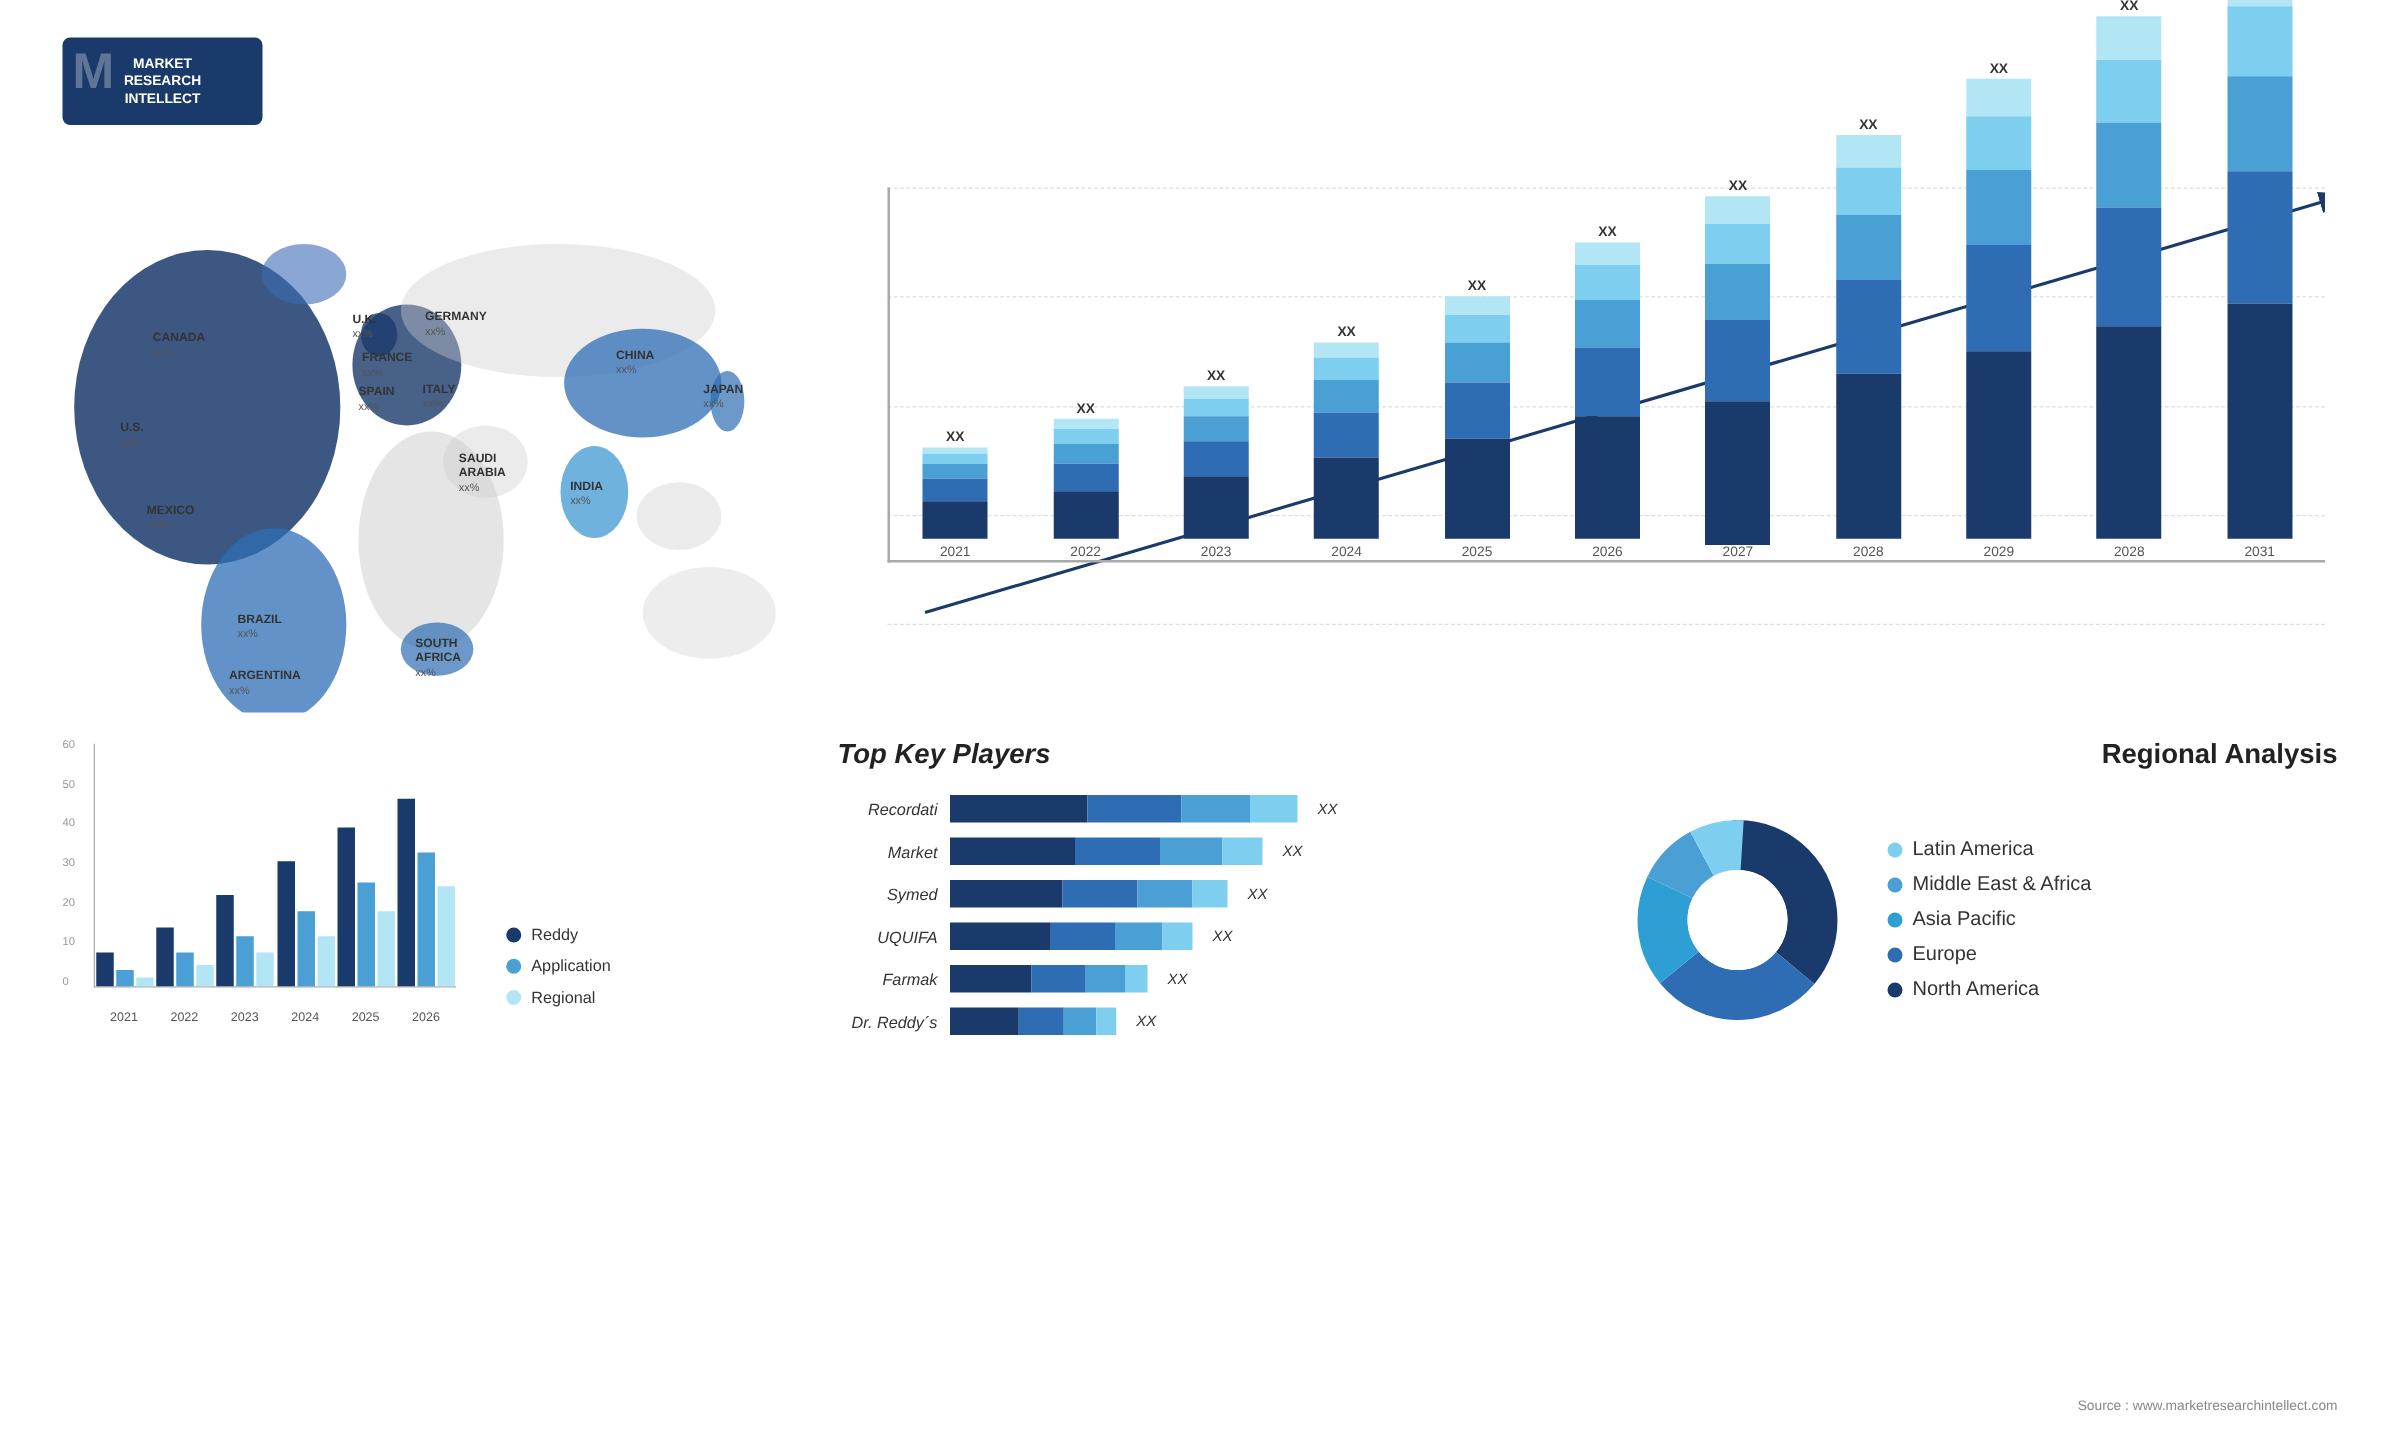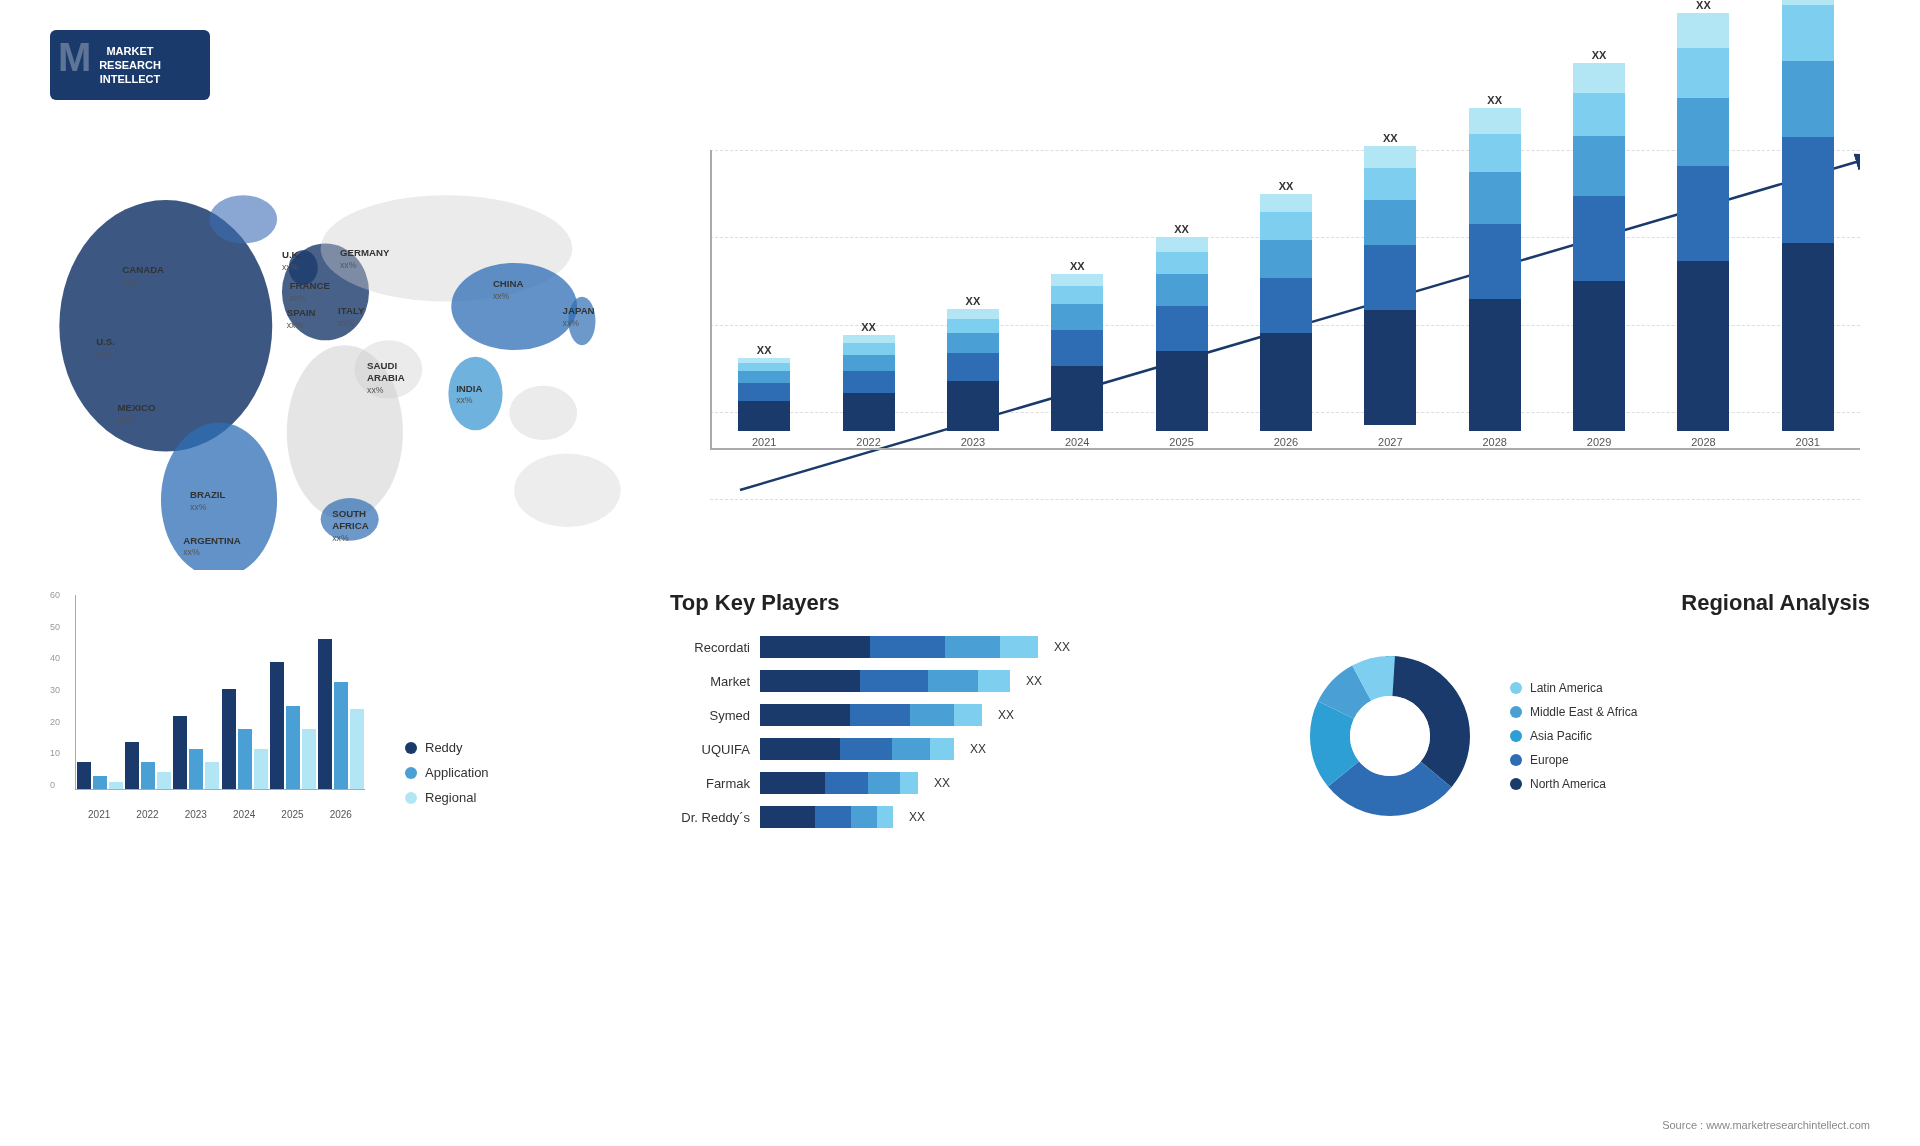--- a/index.html
+++ b/index.html
@@ -133,20 +133,21 @@
     }
     .legend-dot {
       width: 12px;
       height: 12px;
       border-radius: 50%;
     }
 
     
     .key-players-section {
       padding: 10px 20px;
+      font-style: italic;
     }
     .section-title {
       font-size: 22px;
       font-weight: 600;
       color: #222;
       margin-bottom: 20px;
     }
     .player-row {
       display: flex;
       align-items: center;
@@ -203,21 +204,21 @@
     }
     .regional-legend {
       display: flex;
       flex-direction: column;
       gap: 10px;
     }
     .regional-legend-item {
       display: flex;
       align-items: center;
       gap: 8px;
-      font-size: 12px;
+      font-size: 16px;
       color: #333;
     }
     .regional-dot {
       width: 12px;
       height: 12px;
       border-radius: 50%;
     }
 
     
     .source-line {
@@ -414,21 +415,21 @@
         </div>
         <div style="display:flex; flex-direction:column; align-items:center;">
           <span style="font-size:11px;font-weight:bold;color:#333;margin-bottom:2px;">XX</span>
           <div style="width:52px; display:flex; flex-direction:column-reverse;">
             <div style="height:115px;background:#1a3a6b;width:100%;"></div>
             <div style="height:65px;background:#2e6db4;width:100%;"></div>
             <div style="height:45px;background:#4a9fd4;width:100%;"></div>
             <div style="height:32px;background:#7ecfef;width:100%;"></div>
             <div style="height:22px;background:#b3e6f5;width:100%;"></div>
           </div>
-          <span style="font-size:11px;color:#555;margin-top:11px;">2027</span>
+          <span style="font-size:11px;color:#555;margin-top:0;">2027</span>
         </div>
         <div style="display:flex; flex-direction:column; align-items:center;">
           <span style="font-size:11px;font-weight:bold;color:#333;margin-bottom:2px;">XX</span>
           <div style="width:52px; display:flex; flex-direction:column-reverse;">
             <div style="height:132px;background:#1a3a6b;width:100%;"></div>
             <div style="height:75px;background:#2e6db4;width:100%;"></div>
             <div style="height:52px;background:#4a9fd4;width:100%;"></div>
             <div style="height:38px;background:#7ecfef;width:100%;"></div>
             <div style="height:26px;background:#b3e6f5;width:100%;"></div>
           </div>

